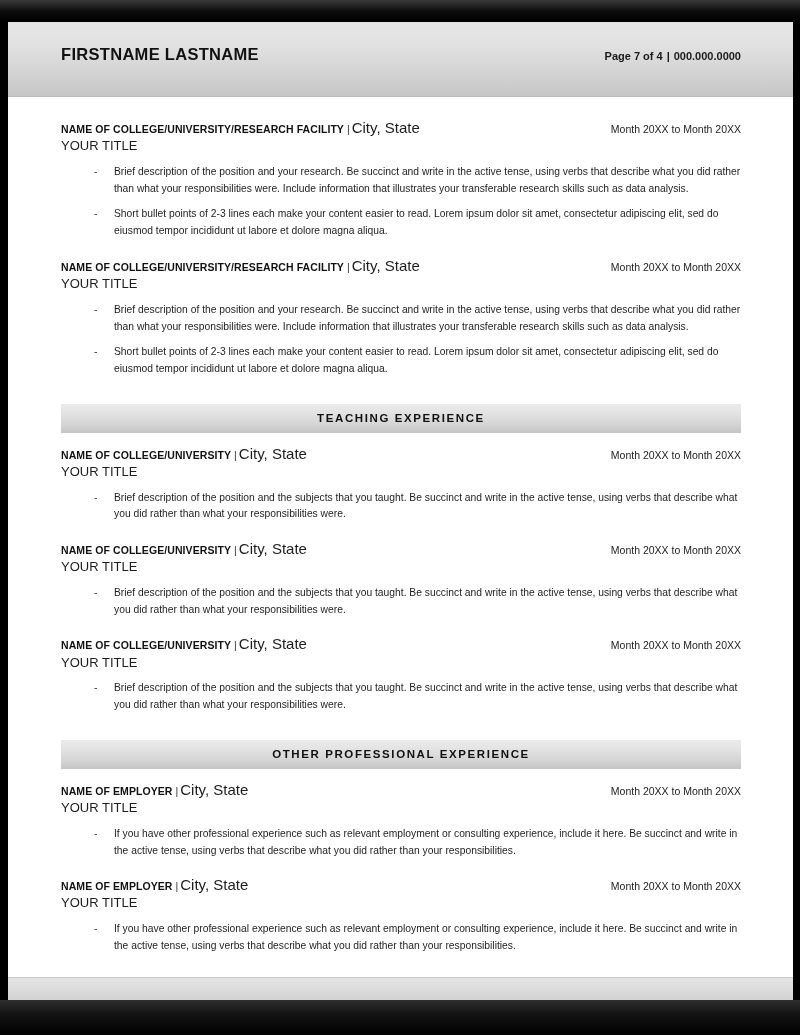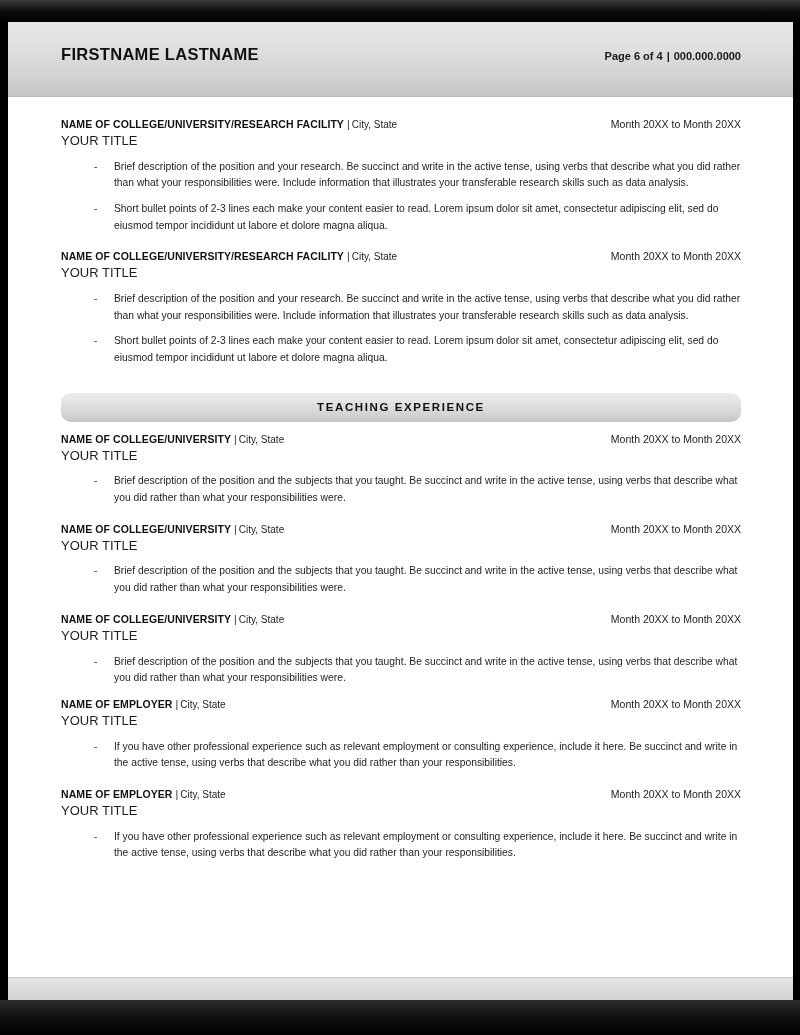--- a/index.html
+++ b/index.html
@@ -134,21 +134,21 @@
     letter-spacing: 0.08px;
   }
   .entry-org .pipe {
     font-weight: normal;
     color: #333333;
     padding: 0 2px 0 3px;
   }
   .entry-org .loc {
     font-weight: normal;
     color: #1d1d1d;
-    font-size: 10px;
+    font-size: 15px;
   }
   .entry-dates {
     font-size: 10.5px;
     color: #1d1d1d;
     white-space: nowrap;
     padding-left: 44px;
   }
   .entry-title {
     font-size: 13px;
     color: #1d1d1d;
@@ -180,21 +180,20 @@
   }
 
   
   .section-bar {
     margin-top: 26px;
     height: 29px;
     background: linear-gradient(to bottom, #ebebeb 0%, #e4e4e4 28%, #d4d4d4 72%, #c4c4c4 100%);
     display: flex;
     align-items: center;
     justify-content: center;
-    border-radius: 10px;
   }
   .section-bar-title {
     font-size: 11.5px;
     font-weight: bold;
     letter-spacing: 1.6px;
     color: #111111;
   }
   .section-block {
     margin-top: 0;
   }
@@ -211,21 +210,21 @@
   <div class="frame-left"></div>
   <div class="frame-right"></div>
   <div class="frame-bottom"></div>
 
   <div class="page">
 
     <div class="page-header">
       <div class="page-header-inner">
         <div class="hdr-name">FIRSTNAME LASTNAME</div>
         <div class="hdr-meta">
-          <span>Page 6 of 4</span><span class="hdr-sep">|</span><span>000.000.0000</span>
+          <span>Page 7 of 4</span><span class="hdr-sep">|</span><span>000.000.0000</span>
         </div>
       </div>
     </div>
 
     <div class="page-body">
       <div id="content-root">
           <div class="entry first">
             <div class="entry-head">
               <div class="entry-org"><span class="org">NAME OF COLLEGE/UNIVERSITY/RESEARCH FACILITY</span><span class="pipe">|</span><span class="loc">City, State</span></div>
               <div class="entry-dates">Month 20XX to Month 20XX</div>
@@ -275,20 +274,23 @@
               <div class="entry-head">
                 <div class="entry-org"><span class="org">NAME OF COLLEGE/UNIVERSITY</span><span class="pipe">|</span><span class="loc">City, State</span></div>
                 <div class="entry-dates">Month 20XX to Month 20XX</div>
               </div>
               <div class="entry-title">YOUR TITLE</div>
               <ul class="bullets">
                 <li><span class="dash">-</span><span>Brief description of the position and the subjects that you taught. Be succinct and write in the active tense, using verbs that describe what you did rather than what your responsibilities were.</span></li>
               </ul>
             </div>
           </div>
+          <div class="section-bar">
+            <div class="section-bar-title">OTHER PROFESSIONAL EXPERIENCE</div>
+          </div>
           <div class="section-block">
             <div class="entry first">
               <div class="entry-head">
                 <div class="entry-org"><span class="org">NAME OF EMPLOYER</span><span class="pipe">|</span><span class="loc">City, State</span></div>
                 <div class="entry-dates">Month 20XX to Month 20XX</div>
               </div>
               <div class="entry-title">YOUR TITLE</div>
               <ul class="bullets">
                 <li><span class="dash">-</span><span>If you have other professional experience such as relevant employment or consulting experience, include it here. Be succinct and write in the active tense, using verbs that describe what you did rather than your responsibilities.</span></li>
               </ul>

